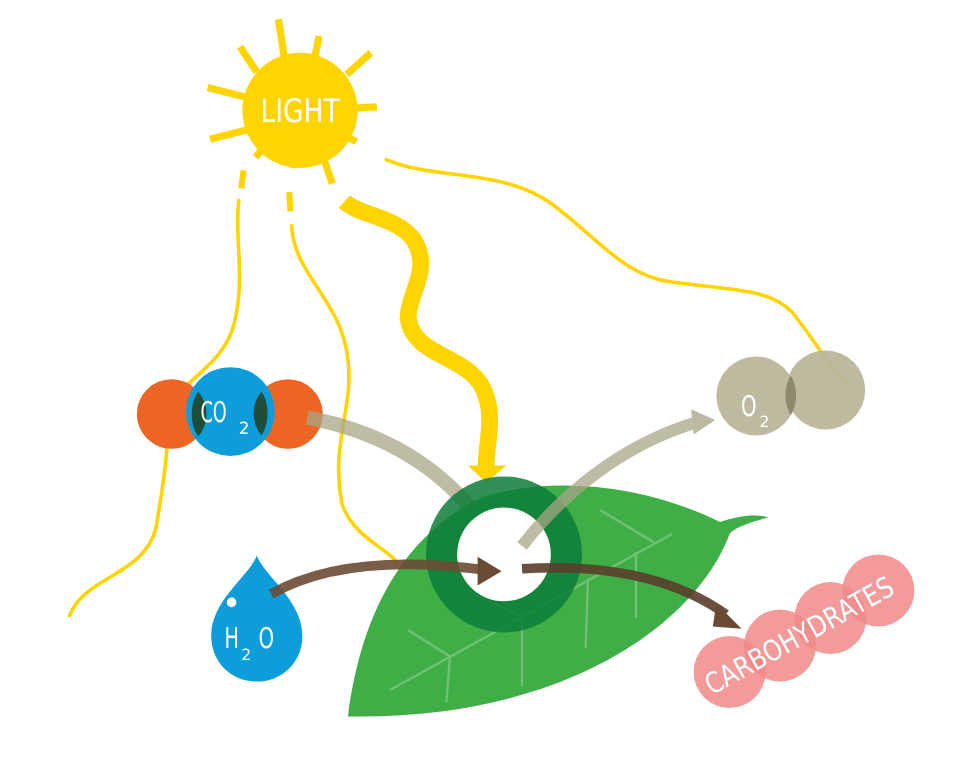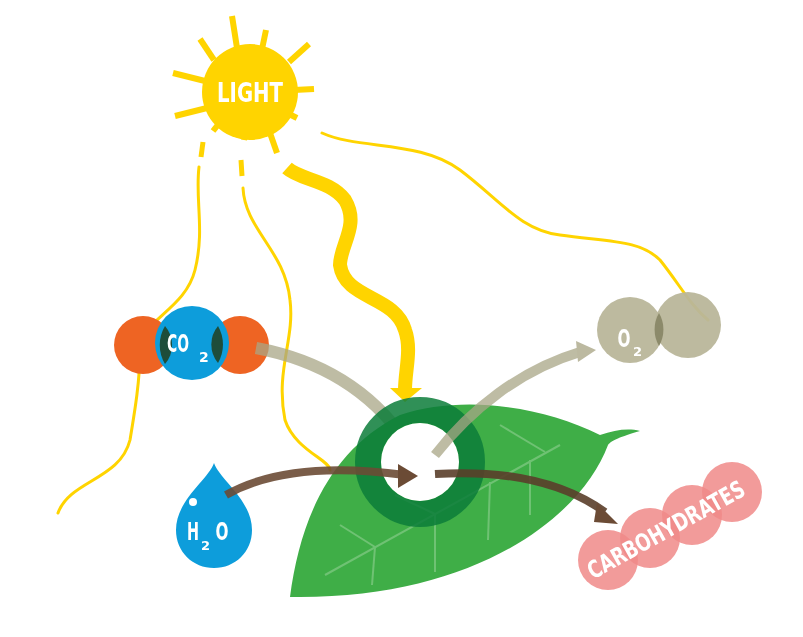--- a/index.html
+++ b/index.html
@@ -1,17 +1,17 @@
 <!DOCTYPE html>
 <html><head>
 <meta charset="utf-8">
 <style>
   html, body { margin: 0; padding: 0; background: #ffffff; }
   body { width: 803px; height: 637px; overflow: hidden; }
-  #stage { position: relative; width: 803px; height: 637px; font-weight: bold; }
+  #stage { position: relative; width: 803px; height: 637px; }
   svg { display: block; }
   .lbl-narrow { font-family: "DejaVu Sans", "Liberation Sans", sans-serif; fill: #ffffff; }
 </style>
 </head>
 <body>
 
 <div id="stage">
 <svg width="803" height="637" viewBox="0 0 803 637" xmlns="http://www.w3.org/2000/svg">
 
   <g fill="none" stroke="#FFD400" stroke-width="3" stroke-linecap="round">

